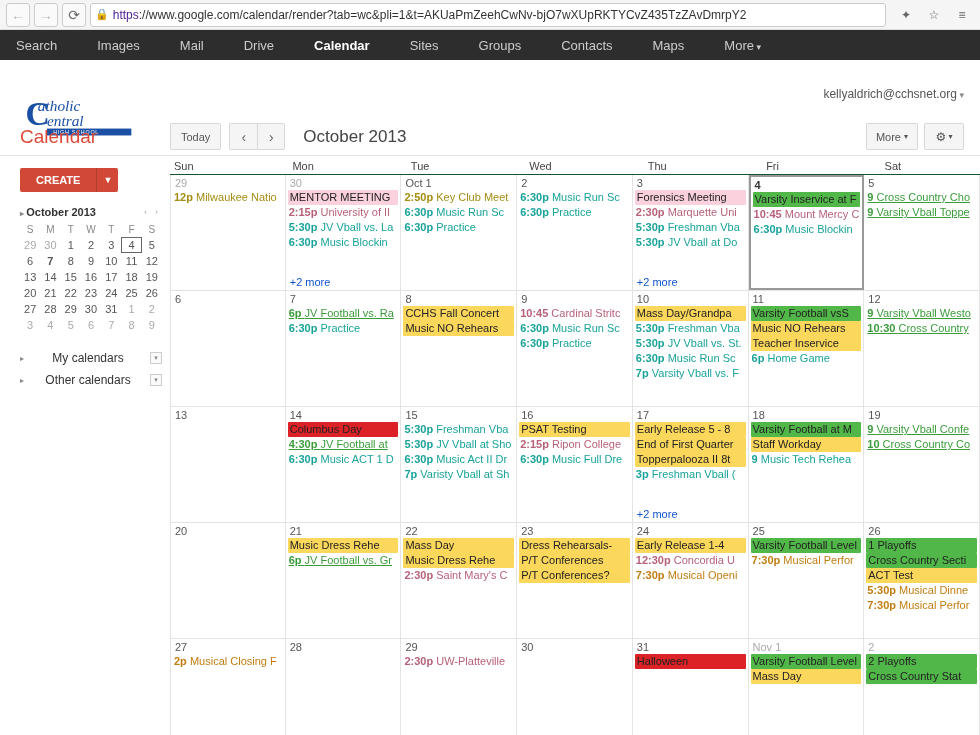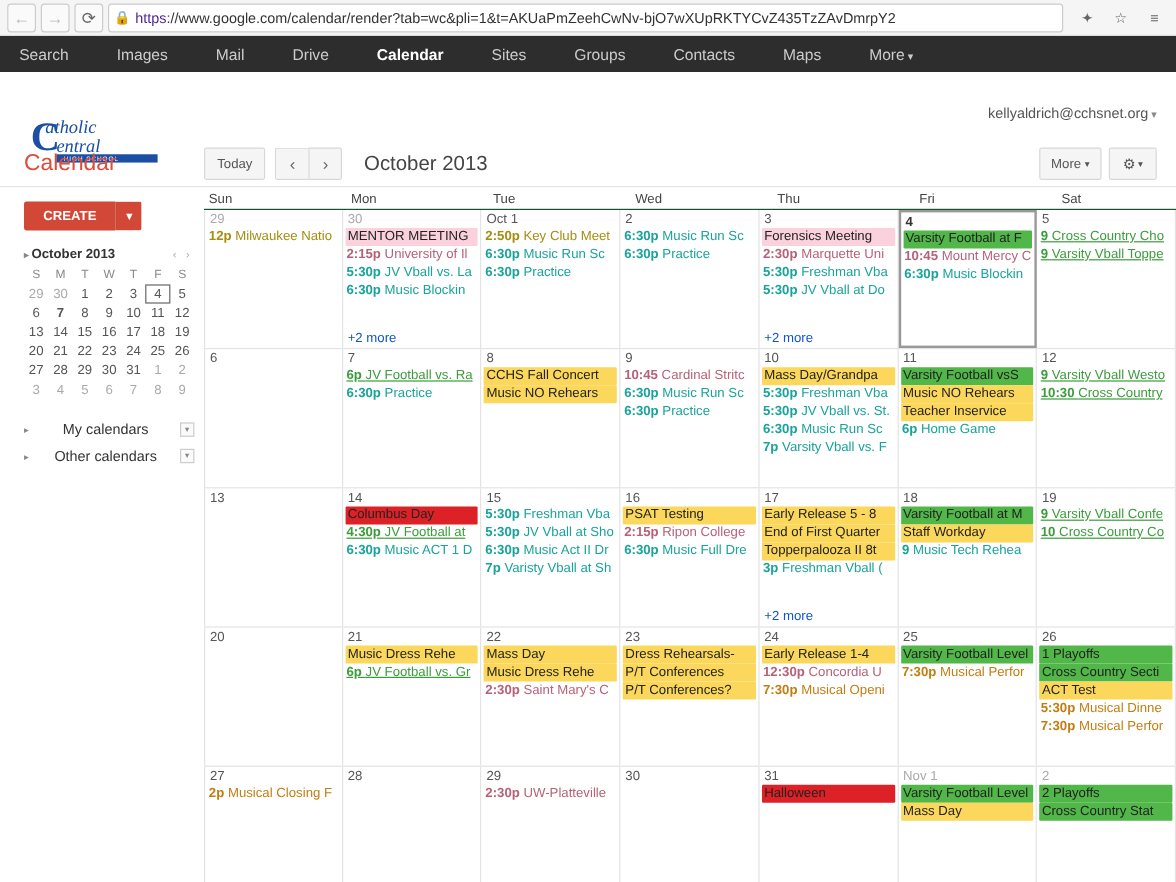--- a/index.html
+++ b/index.html
@@ -278,21 +278,21 @@
           <div class="cell">
             <div class="datenum">3</div>
             <div class="ev chip c-pink-bg">Forensics Meeting</div>
             <div class="ev c-rose"><b>2:30p </b>Marquette Uni</div>
             <div class="ev c-teal"><b>5:30p </b>Freshman Vba</div>
             <div class="ev c-teal"><b>5:30p </b>JV Vball at Do</div>
             <div class="morelink">+2 more</div>
           </div>
           <div class="cell today">
             <div class="datenum">4</div>
-            <div class="ev chip c-green-bg">Varsity Football at F</div>
+            <div class="ev chip c-green-bg">Varsity Inservice at F</div>
             <div class="ev c-rose"><b>10:45 </b>Mount Mercy C</div>
             <div class="ev c-teal"><b>6:30p </b>Music Blockin</div>
           </div>
           <div class="cell">
             <div class="datenum">5</div>
             <div class="ev c-green"><b>9 </b>Cross Country Cho</div>
             <div class="ev c-green"><b>9 </b>Varsity Vball Toppe</div>
           </div>
         </div>
         <div class="week">

